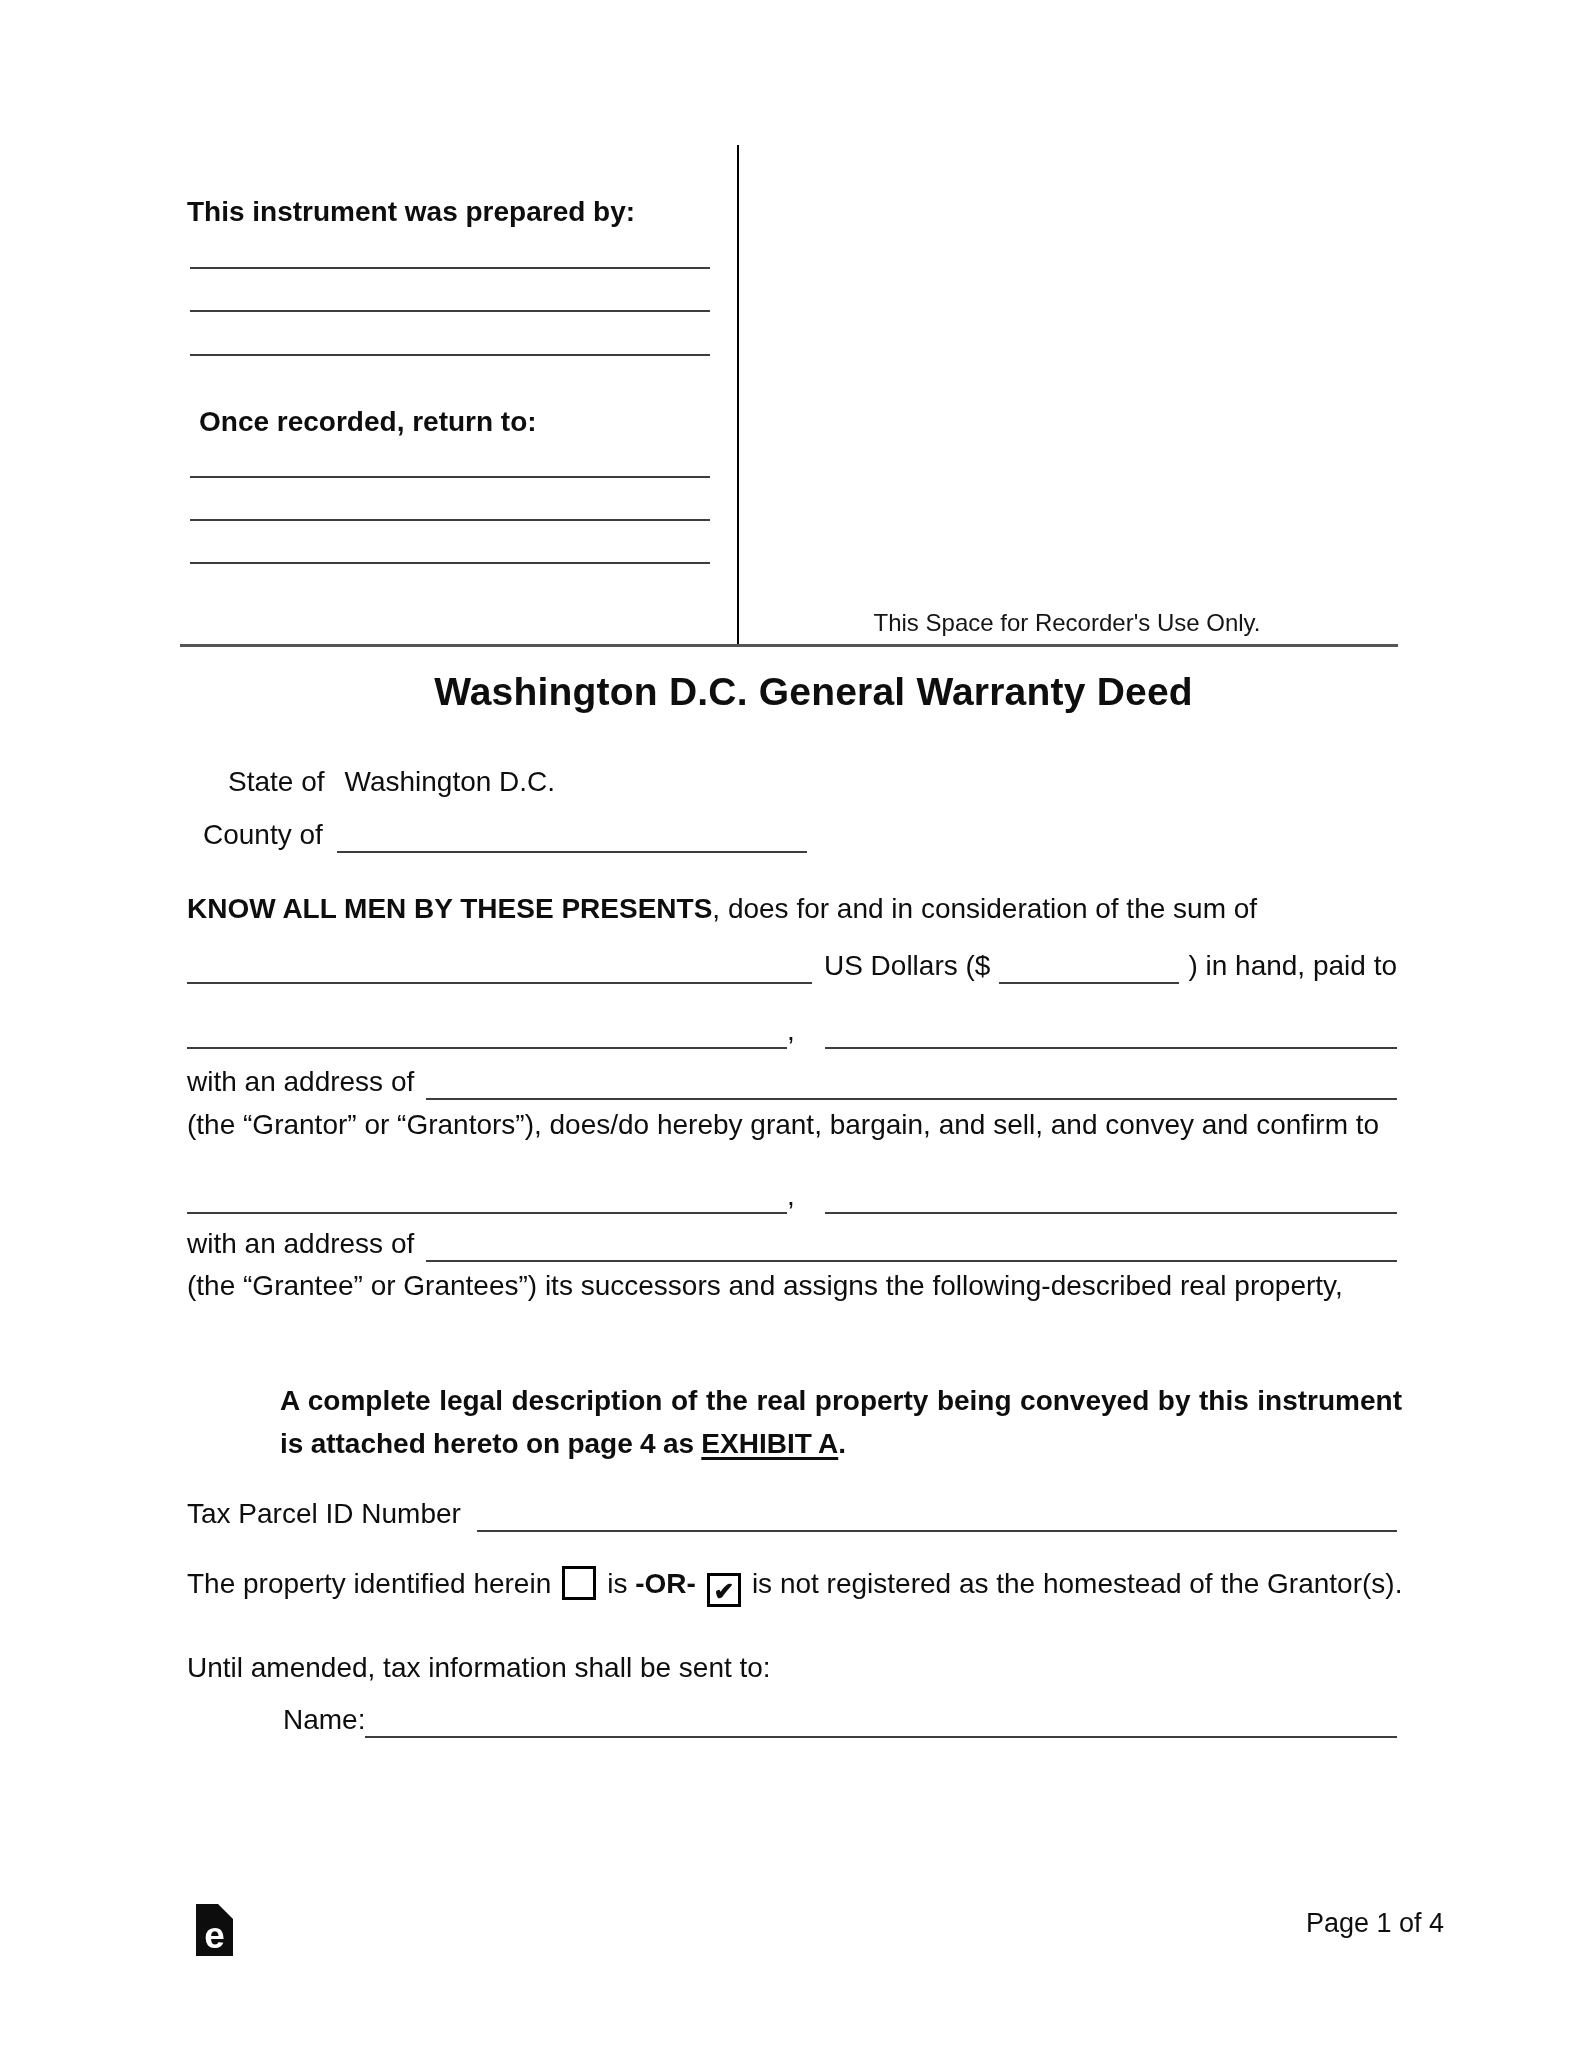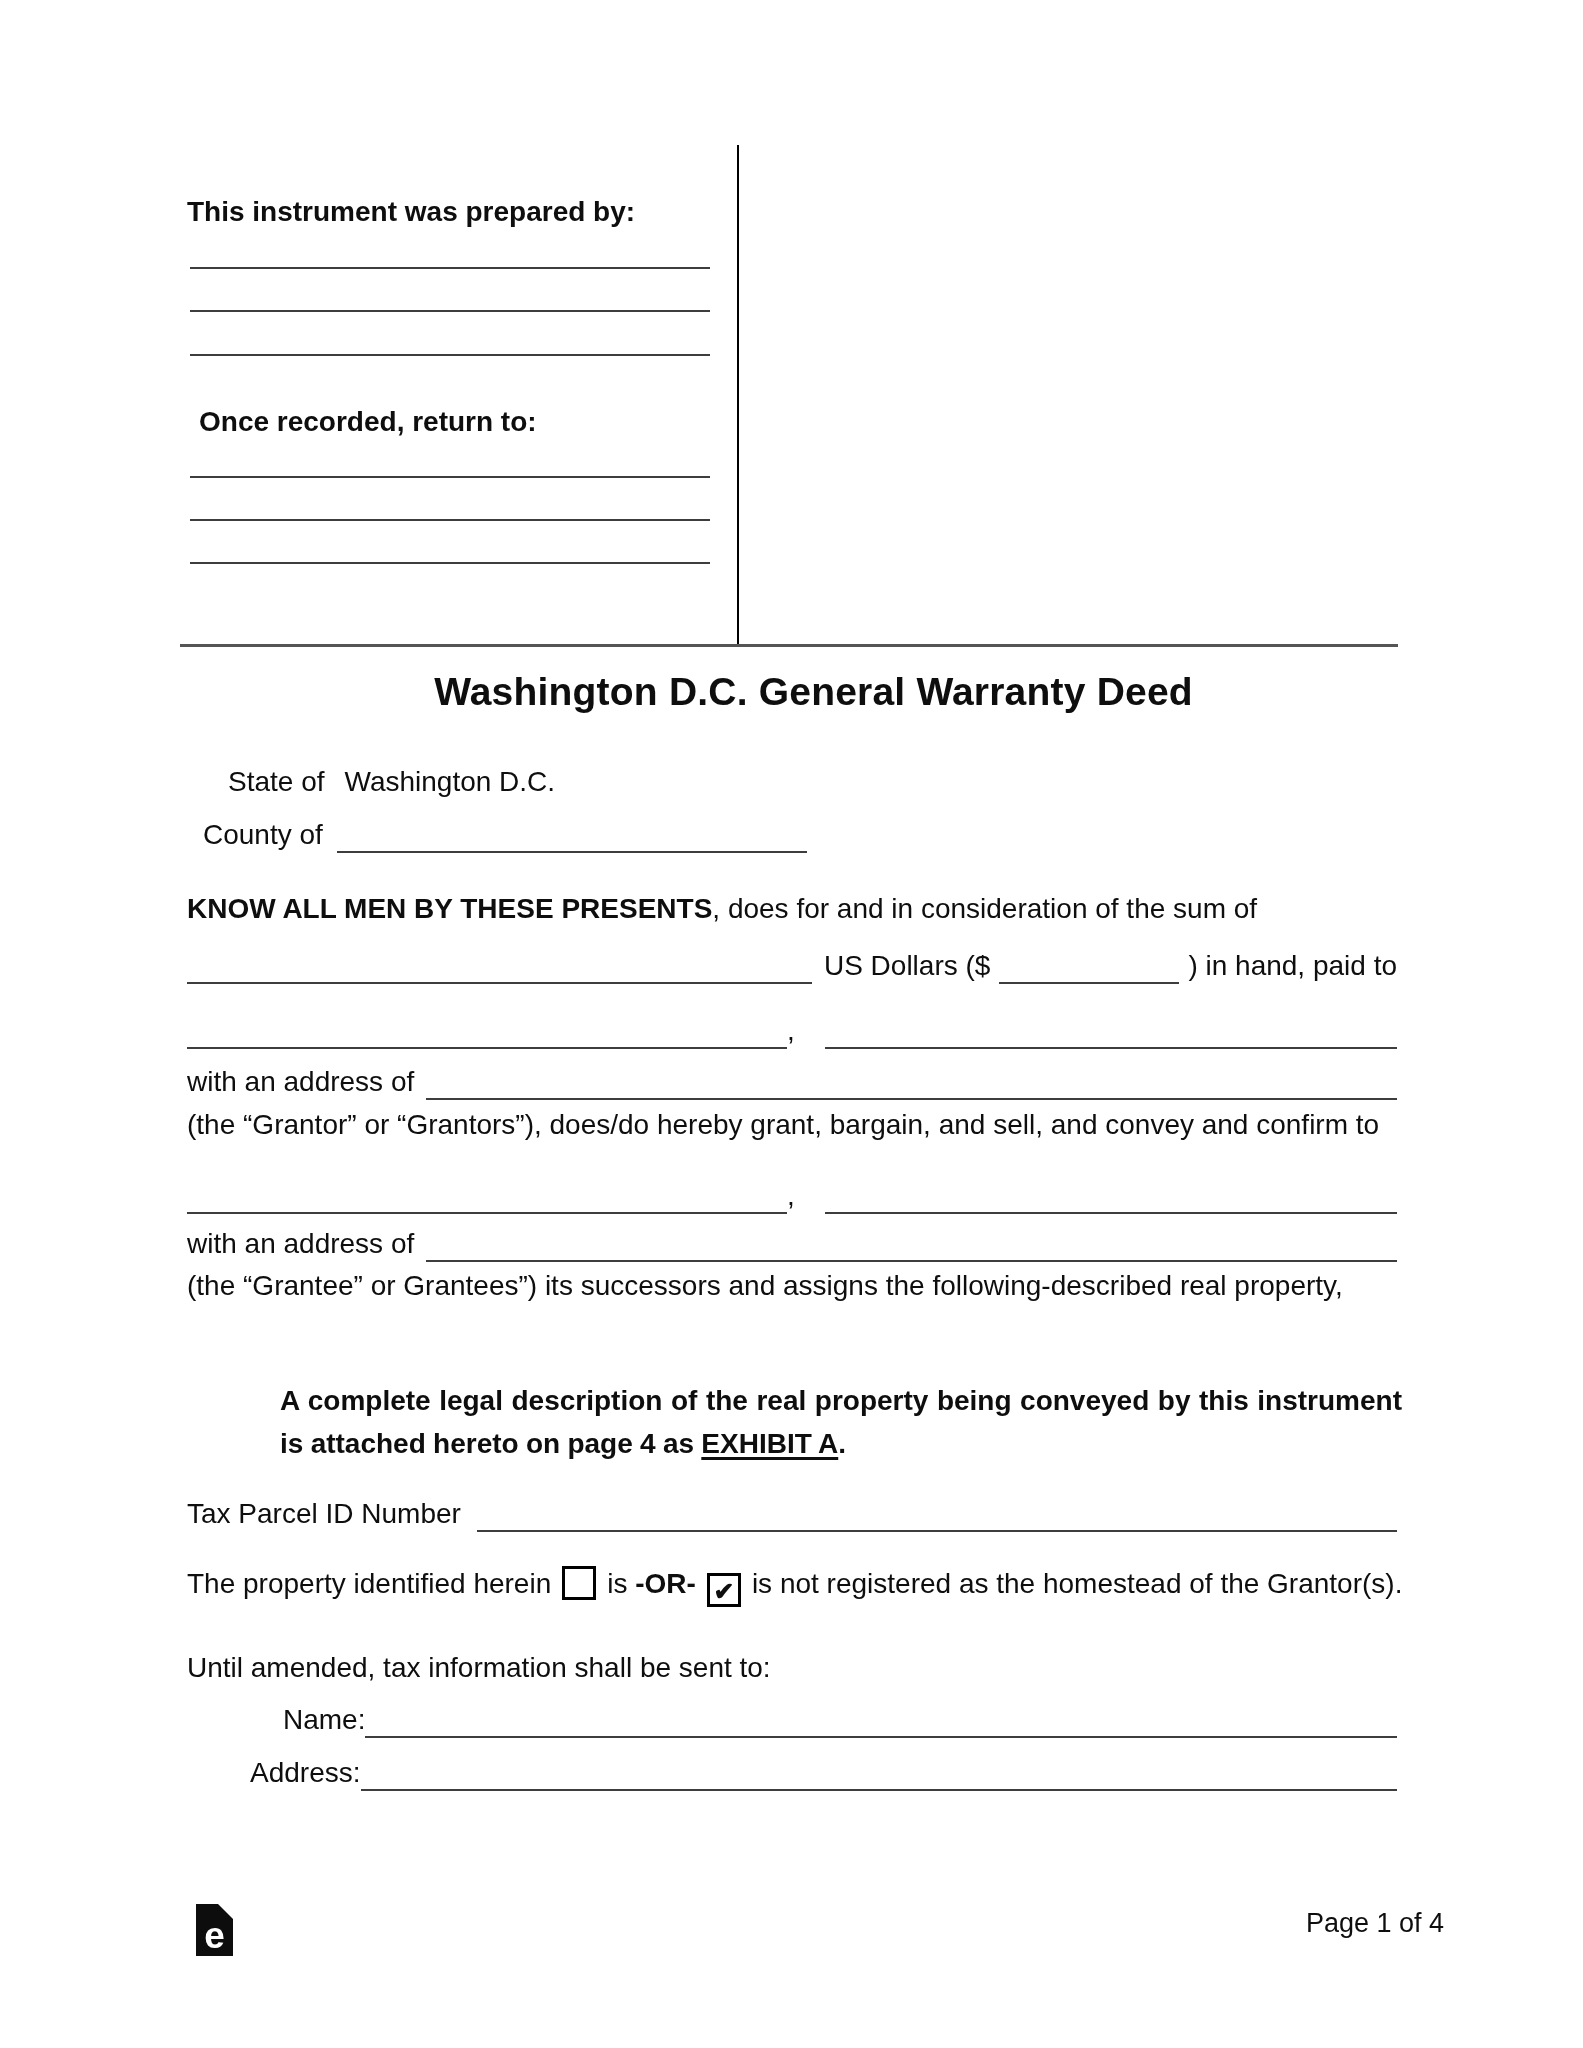--- a/index.html
+++ b/index.html
@@ -56,20 +56,21 @@
   <div class="hline" style="top:354px;"></div>
 
   <div class="row b" style="left:187px; top:406px;margin-left:12px;">Once recorded, return to:</div>
 
   <div class="hline" style="top:476px;"></div>
   <div class="hline" style="top:519px;"></div>
   <div class="hline" style="top:562px;"></div>
 
   <div class="vdivider"></div>
 
+  <div class="recorder-note">This Space for Recorder's Use Only.</div>
 
   <div class="bottomrule"></div>
 
   <div class="doc-title">Washington D.C. General Warranty Deed</div>
 
   <div class="row" style="left:228px; top:766px;">
     <span>State of</span><span style="display:inline-block; width:20px;"></span><span>Washington D.C.</span>
   </div>
   <div class="row" style="left:203px; top:819px;">
     <span>County of</span><span style="display:inline-block; width:14px;"></span><span class="u" style="width:470px;"></span>
@@ -130,22 +131,18 @@
   <div class="row" style="left:187px; top:1566px;">
     <span>The property identified herein</span><span class="checkbox"></span><span>is</span>
     <span class="b">-OR-</span><span class="checkbox"><span>✔</span></span><span>is not registered as the homestead of the Grantor(s).</span>
   </div>
 
   <div class="row flexrow" style="left:283px; right:186px; top:1704px;">
     <span>Name:</span>
     <span class="u fill"></span>
   </div>
 
-  <div class="row flexrow" style="left:250px; right:186px; top:1757px;">
-    <span>Address:</span>
-    <span class="u fill"></span>
-  </div>
 
   <div class="logo"><span>e</span></div>
 
   <div class="page-num">Page 1 of 4</div>
 
 </div>
 
 </body></html>

